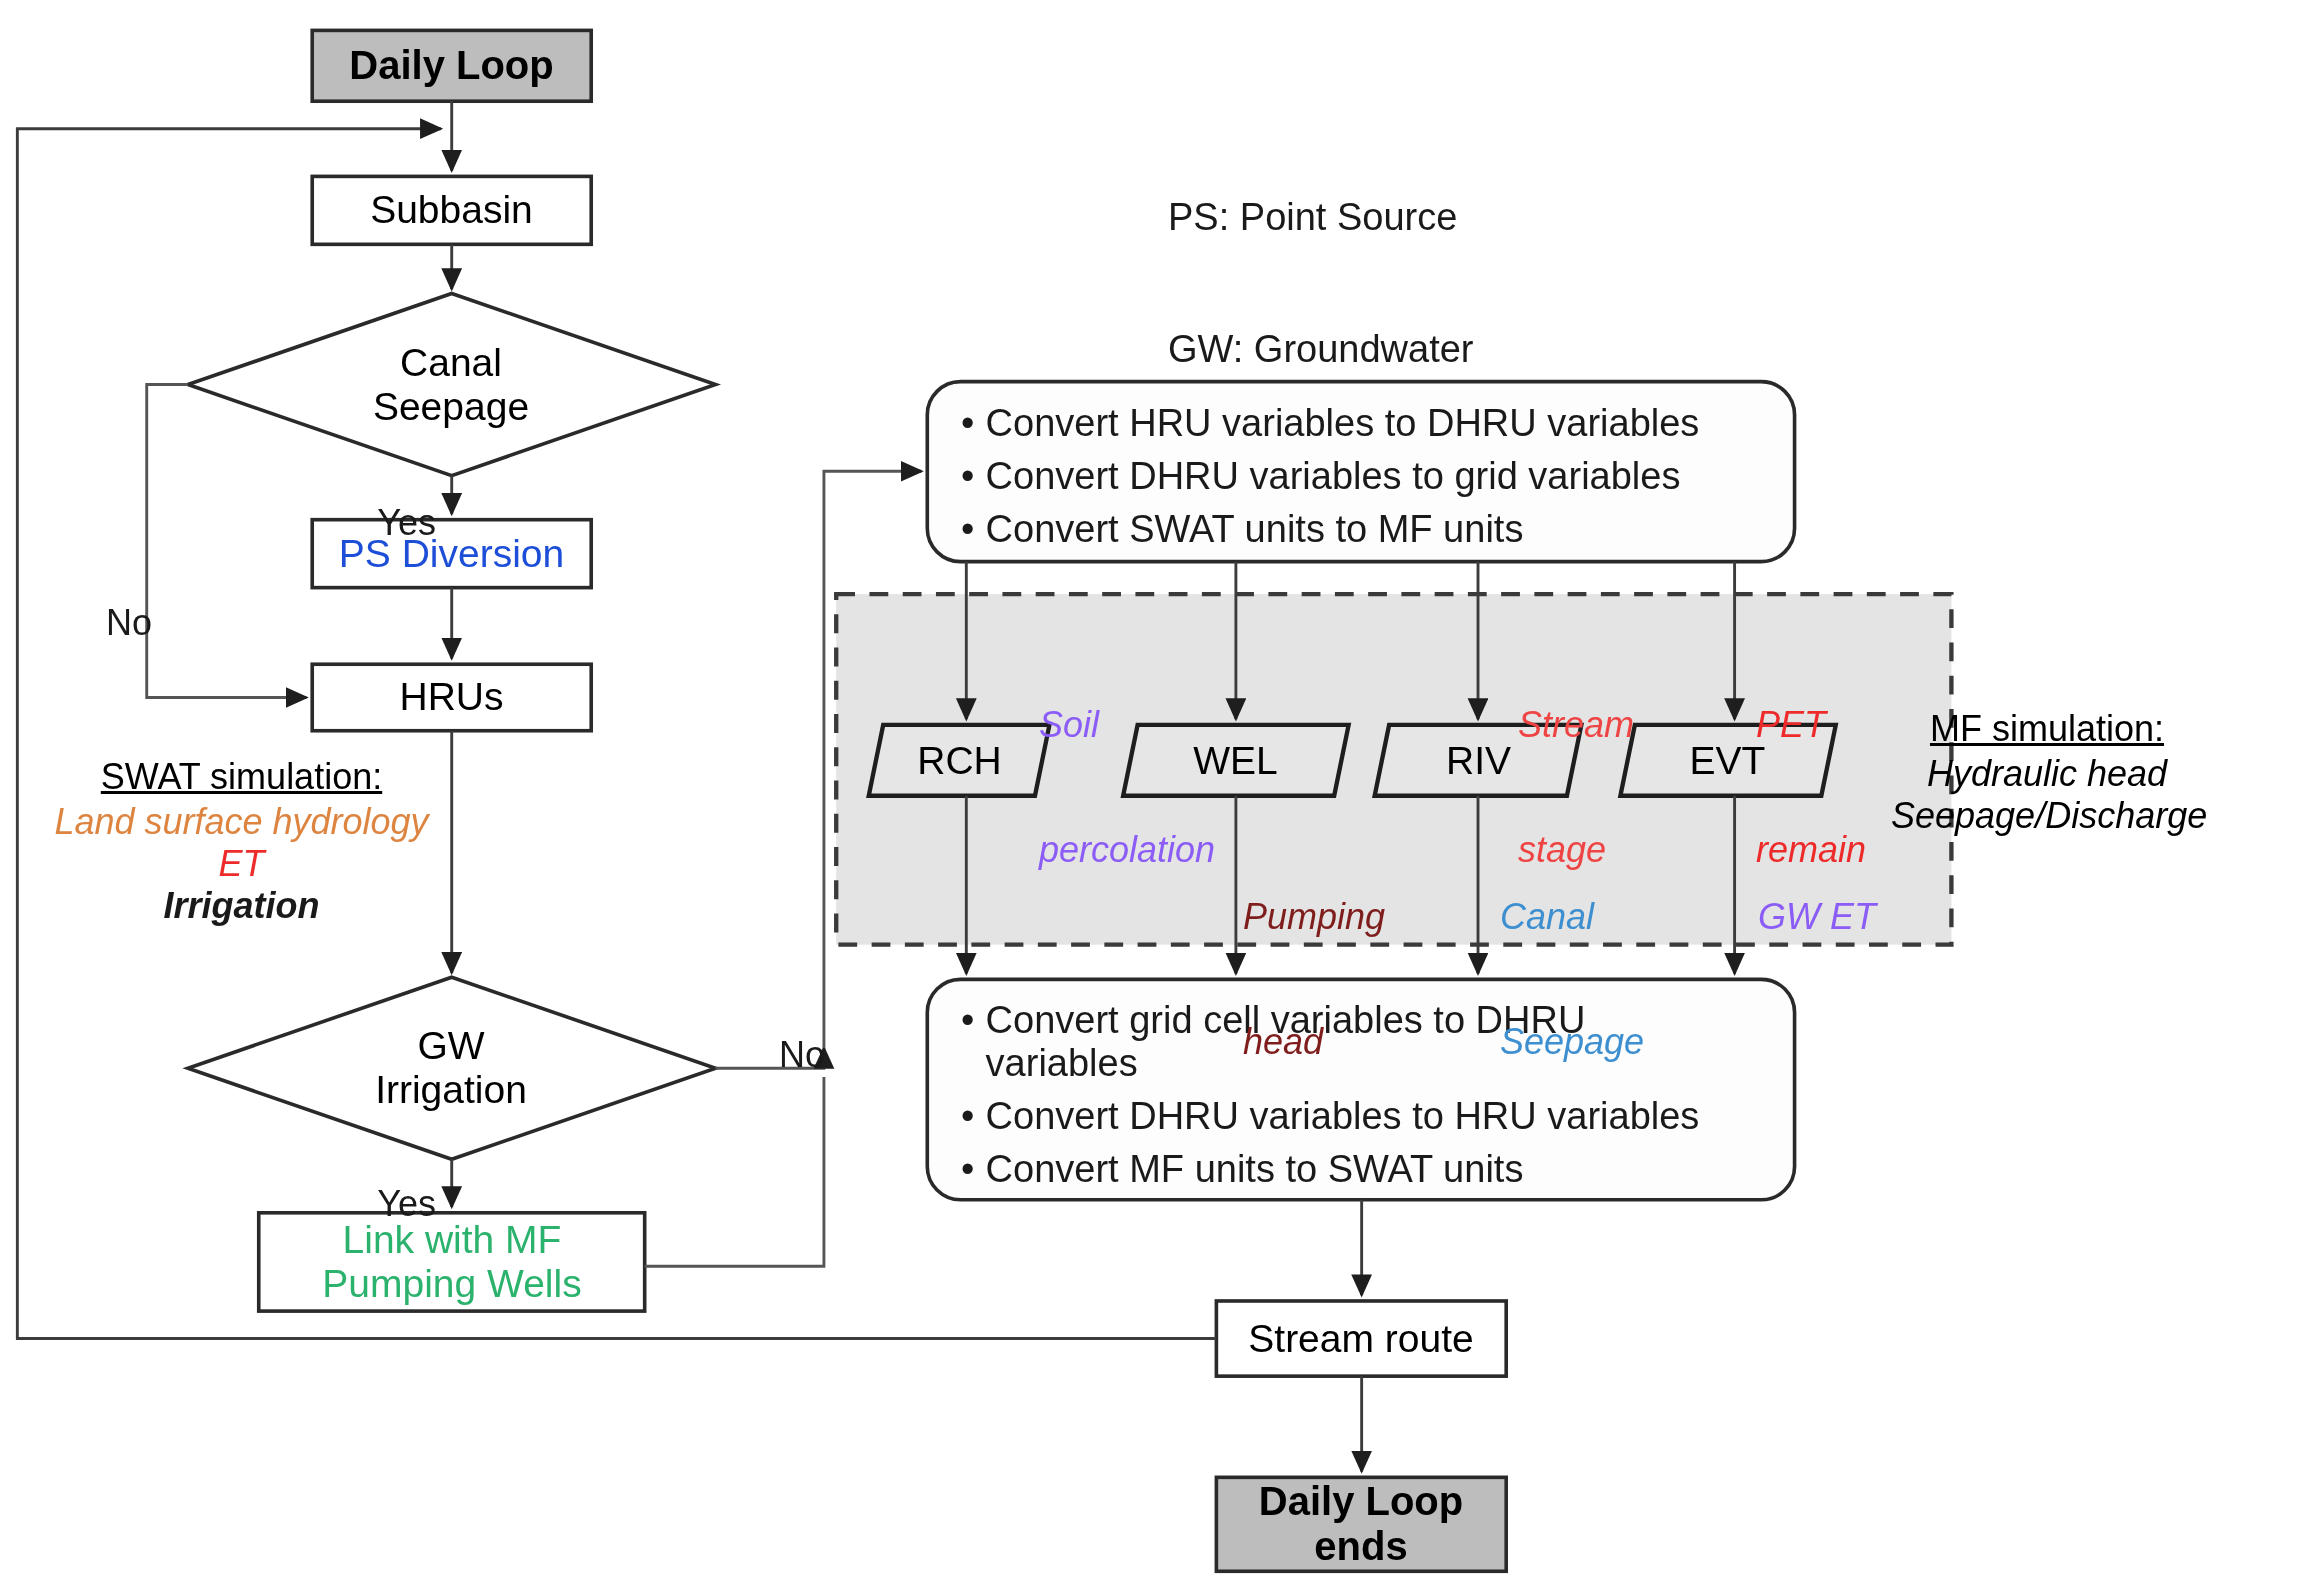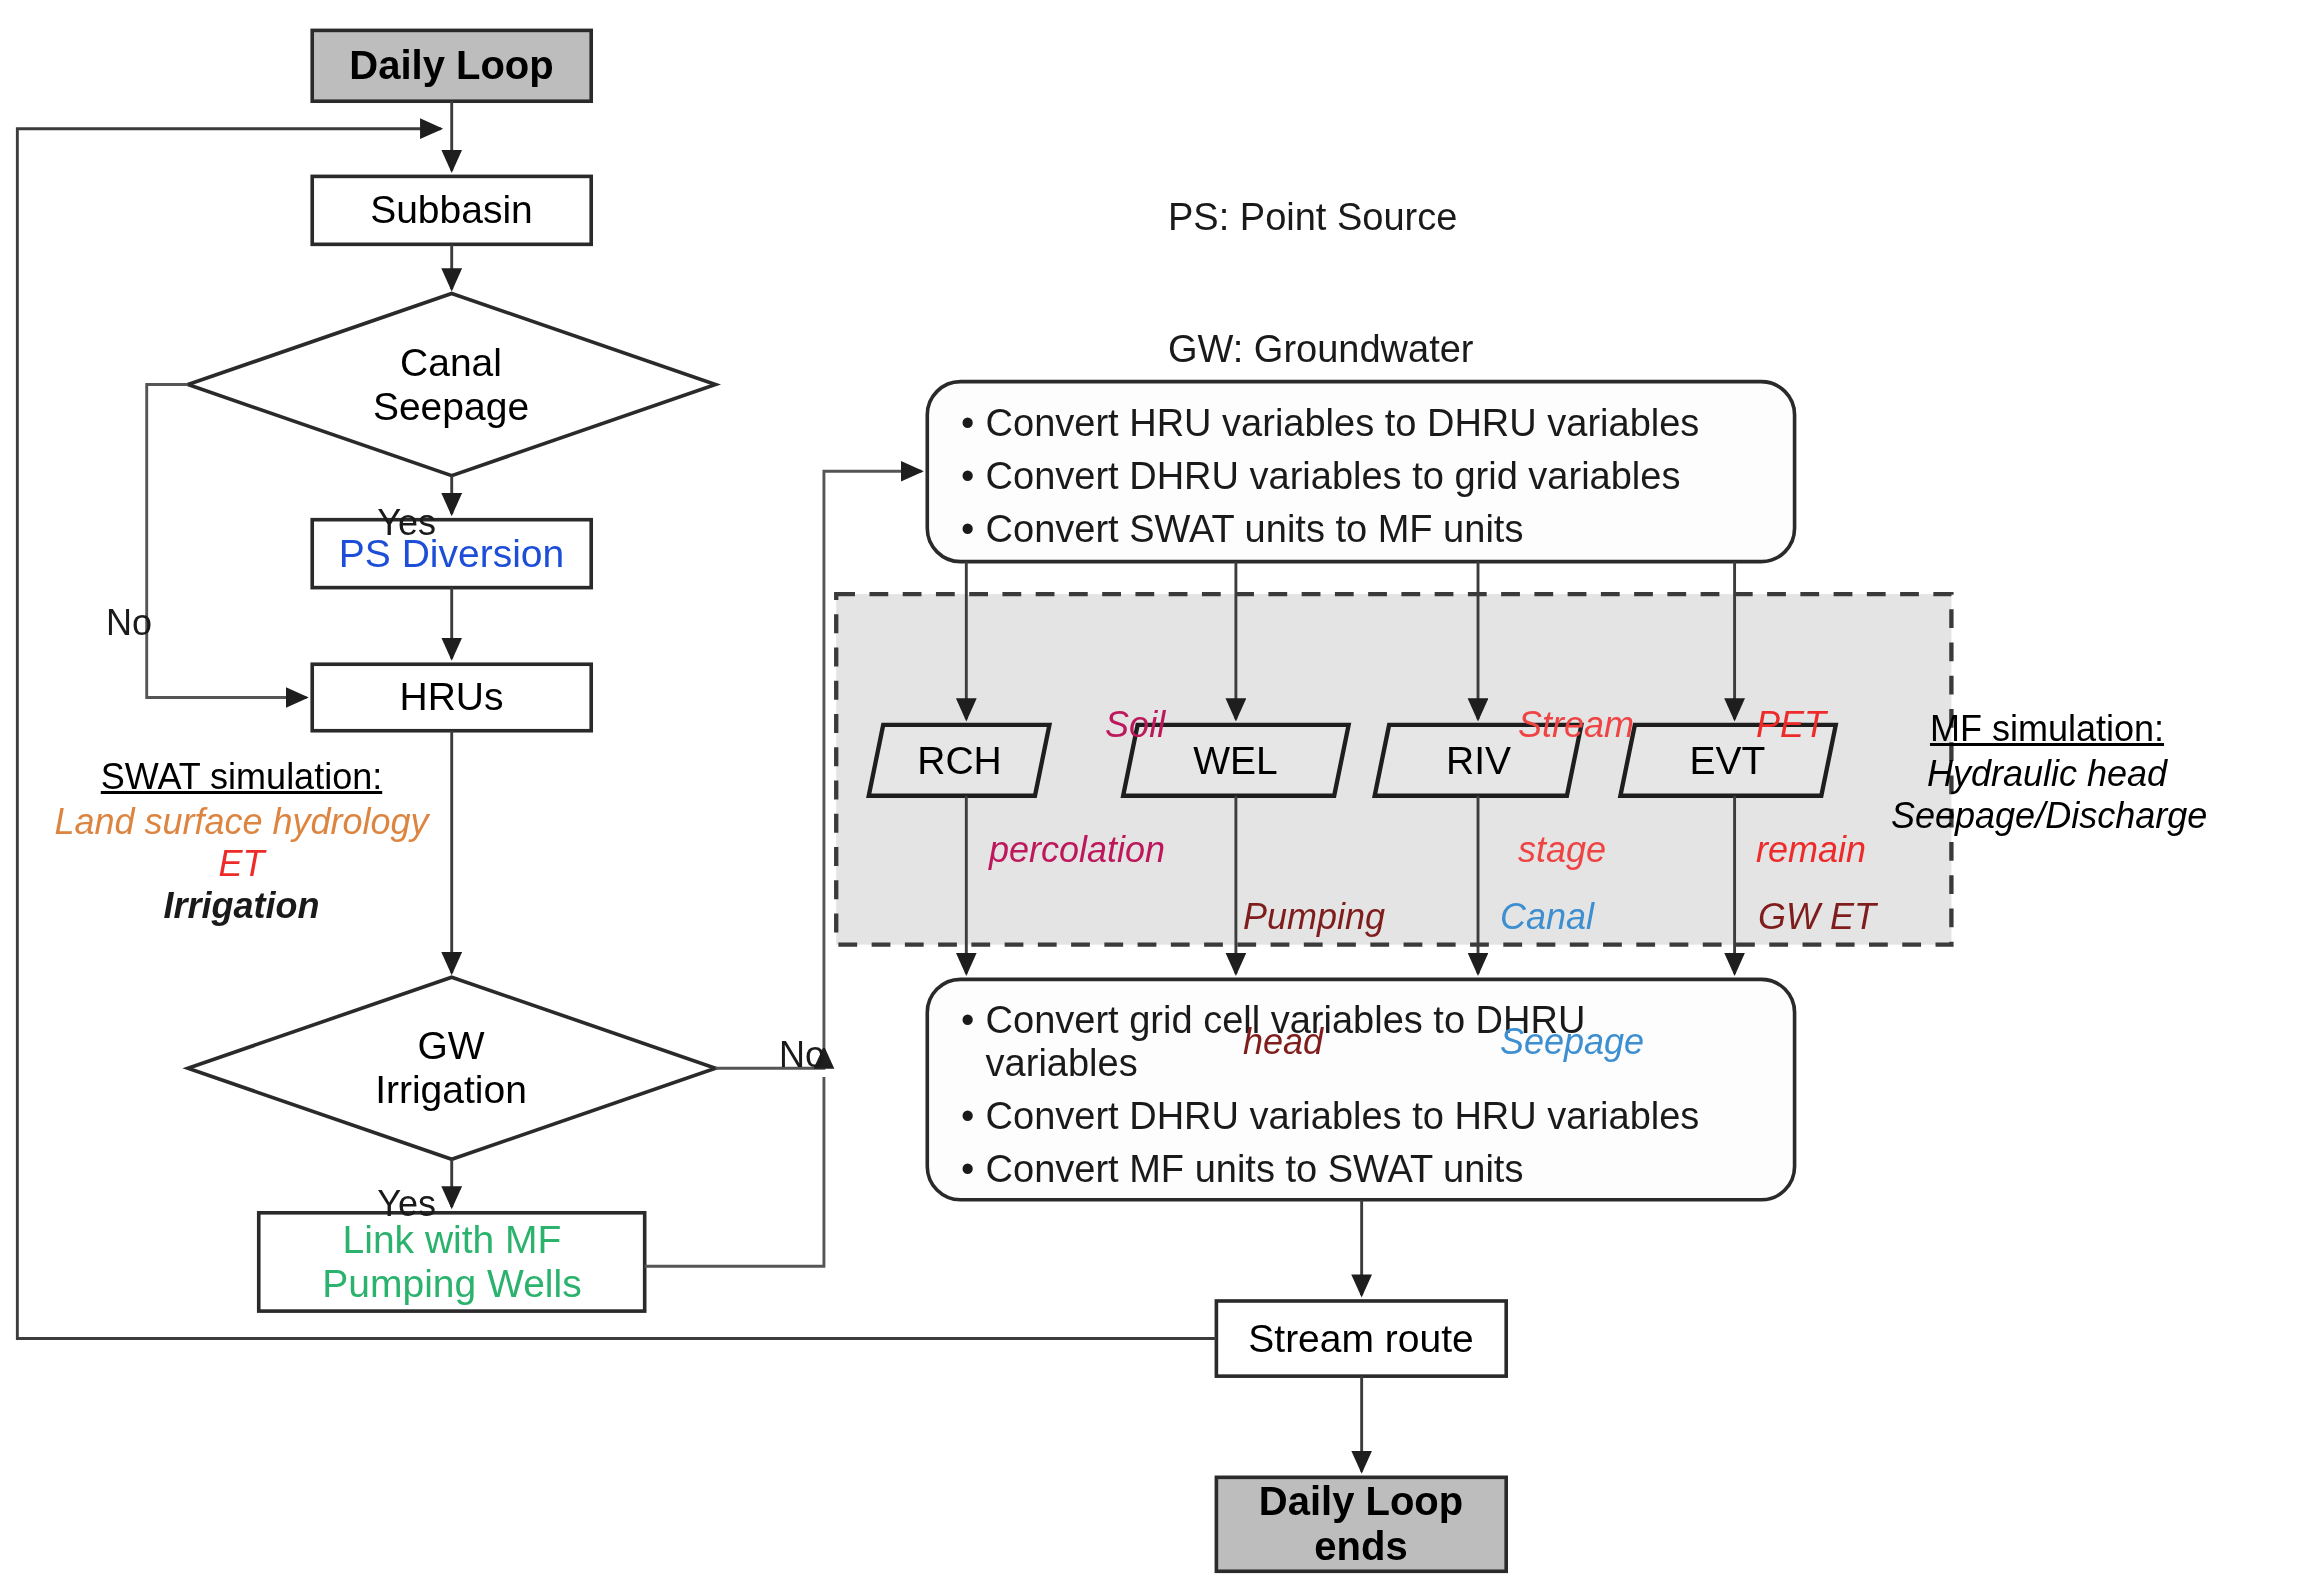--- a/index.html
+++ b/index.html
@@ -301,42 +301,42 @@
   <div class="ctr t-pkg" style="left:1123px; top:725px; width:225px; height:71px;">
     <span>WEL</span>
   </div>
   <div class="ctr t-pkg" style="left:1375px; top:725px; width:207px; height:71px;">
     <span>RIV</span>
   </div>
   <div class="ctr t-pkg" style="left:1620px; top:725px; width:215px; height:71px;justify-content:center;">
     <span>EVT</span>
   </div>
 
-  <div class="txt t-flux" style="left:989px; top:620px; color:#be185d;text-align:right;">
+  <div class="txt t-flux" style="left:1039px; top:620px; color:#8b5cf6;">
     <div>Soil</div>
     <div>percolation</div>
   </div>
   <div class="txt t-flux" style="left:1498px; top:620px; color:#ef4444;margin-left:20px;">
     <div>Stream</div>
     <div>stage</div>
   </div>
   <div class="txt t-flux" style="left:1756px; top:620px; color:#ee2b2b;">
     <div>PET</div>
     <div>remain</div>
   </div>
 
   <div class="txt t-flux" style="left:1243px; top:812px; color:#7f1d1d;">
     <div>Pumping</div>
     <div>head</div>
   </div>
   <div class="txt t-flux" style="left:1500px; top:812px; color:#3e8fd0;">
     <div>Canal</div>
     <div>Seepage</div>
   </div>
-  <div class="txt t-flux" style="left:1758px; top:812px; color:#7f1d1d;">
+  <div class="txt t-flux" style="left:1758px; top:812px; color:#8b5cf6;">
     <div>GW ET</div>
   </div>
 
   <div style="position:absolute; left:1891px; top:708px; width:312px; text-align:center;">
     <div class="t-sim-head" style="margin-bottom:2.9px;">MF simulation:</div>
     <div class="t-sim-item">Hydraulic head</div>
     <div class="t-sim-item">Seepage/Discharge</div>
   </div>
 
   <div class="ctr t-node" style="left:1216px; top:1301px; width:290px; height:75px;">

